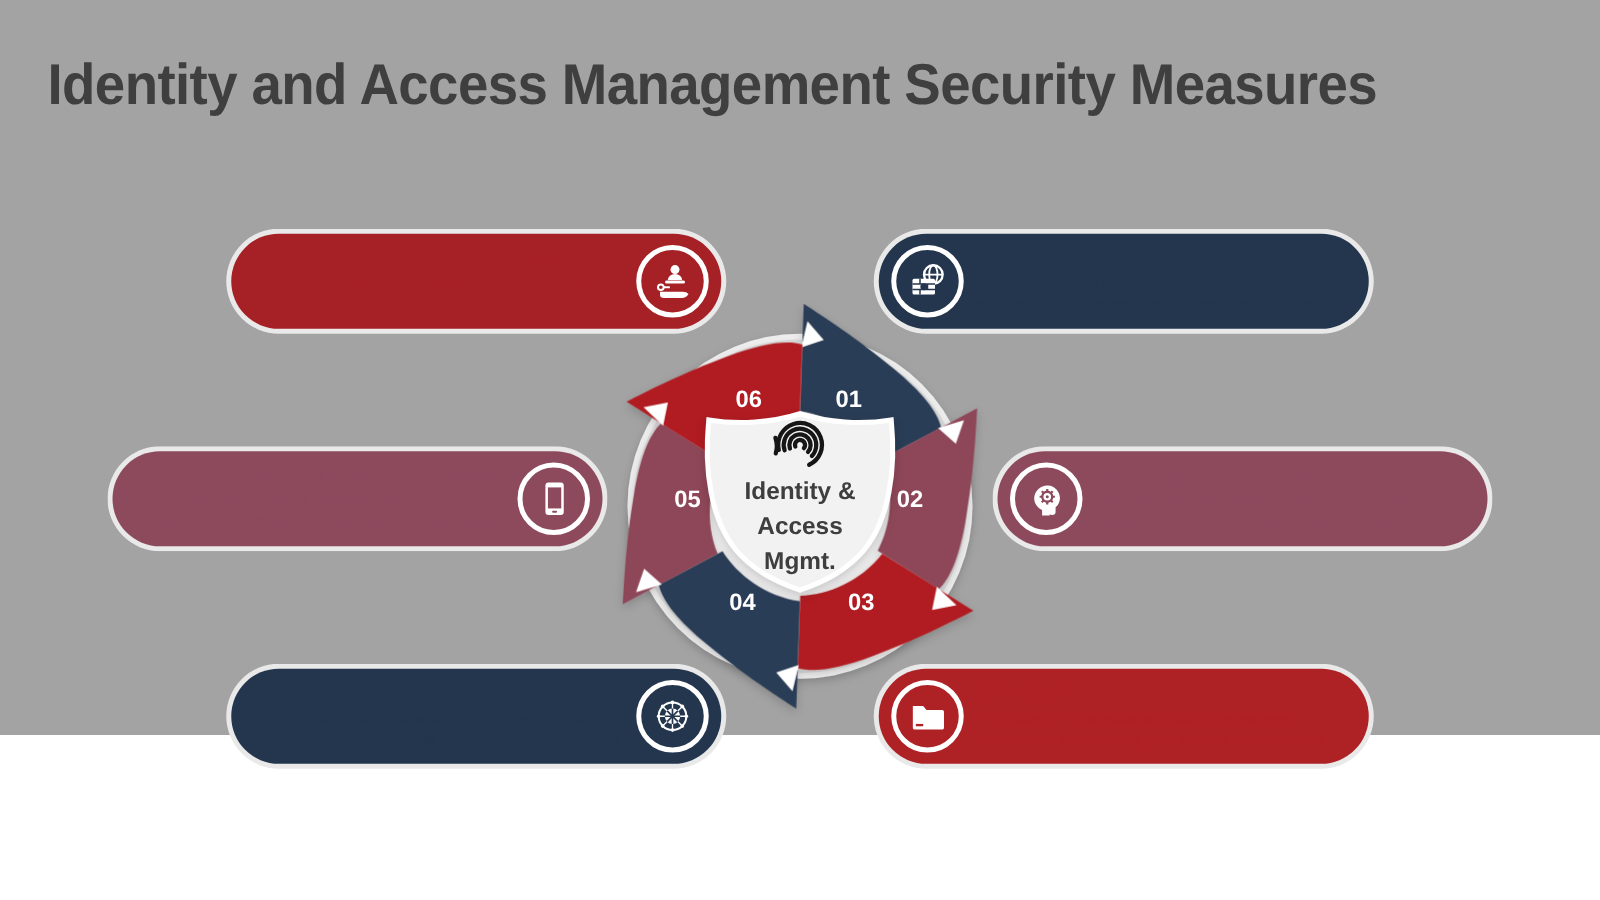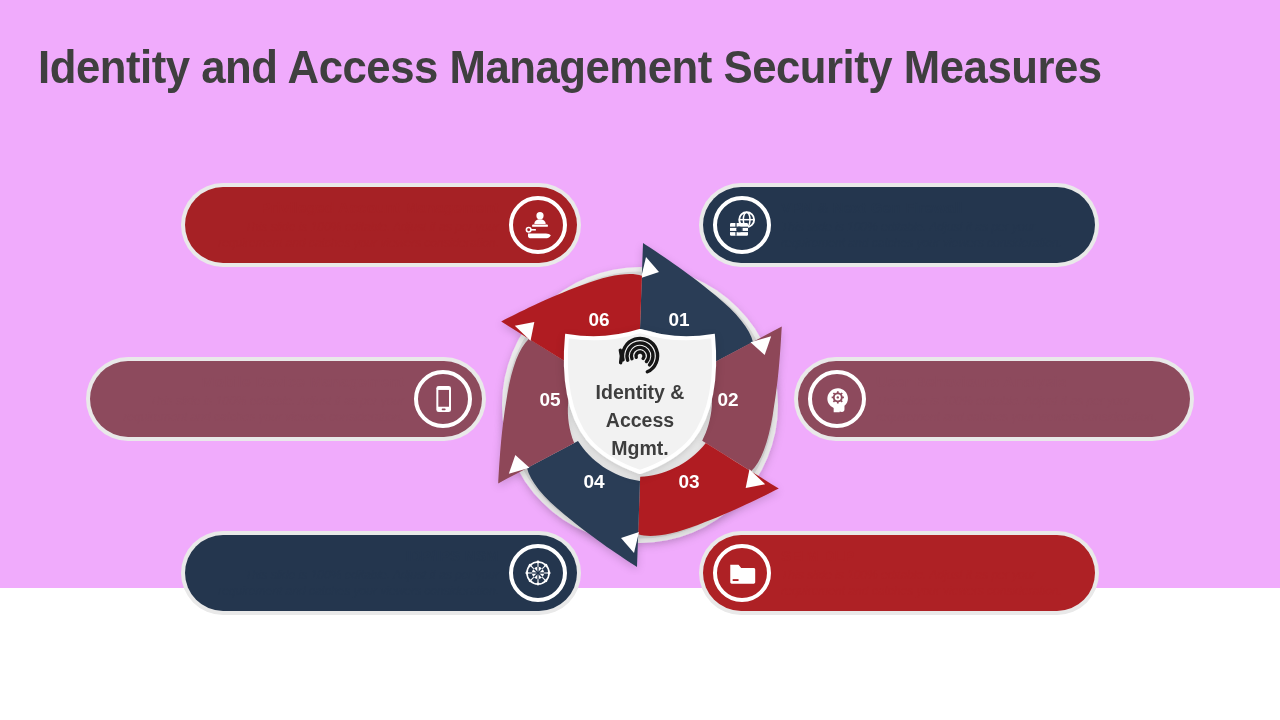--- a/index.html
+++ b/index.html
@@ -1,18 +1,18 @@
 <!DOCTYPE html>
 <html><head>
 <meta charset="utf-8">
 <style>
   * { margin:0; padding:0; box-sizing:border-box; }
   html,body { width:1280px; height:720px; background:#ffffff; overflow:hidden;
               font-family:"Liberation Sans","DejaVu Sans",sans-serif; }
-  .slide { position:relative; width:1280px; height:588px; background:#f0abfc; }
+  .slide { position:relative; width:1280px; height:588px; background:#a3a3a3; }
 
   .title { position:absolute; left:38px; top:40px; font-size:46px; font-weight:700;
            color:#3F3F3F; letter-spacing:-0.5px; white-space:nowrap;
            transform:scaleX(0.95); transform-origin:left top; }
 
   .card { position:absolute; width:392px; height:76px; border-radius:38px;
           display:flex; align-items:center; color:#ffffff;
           box-shadow:0 0 0 4px #E9E9E9; }
   .pos-tl { left:185px; top:187px; }
   .pos-tr { left:703px; top:187px; }

